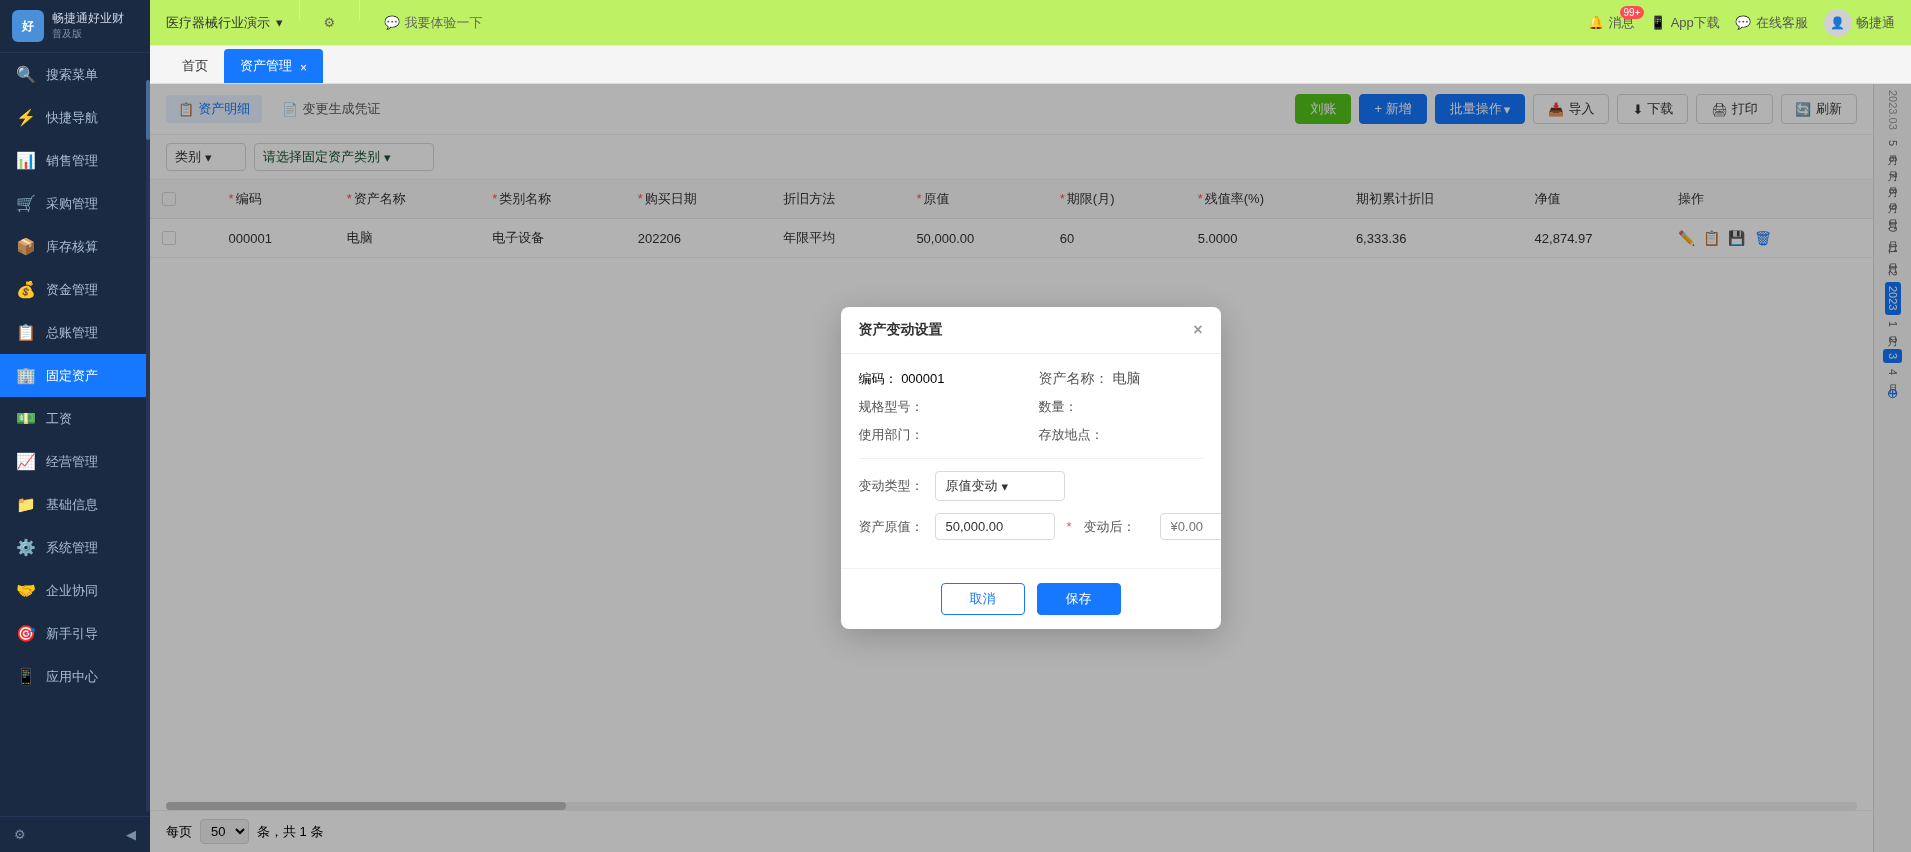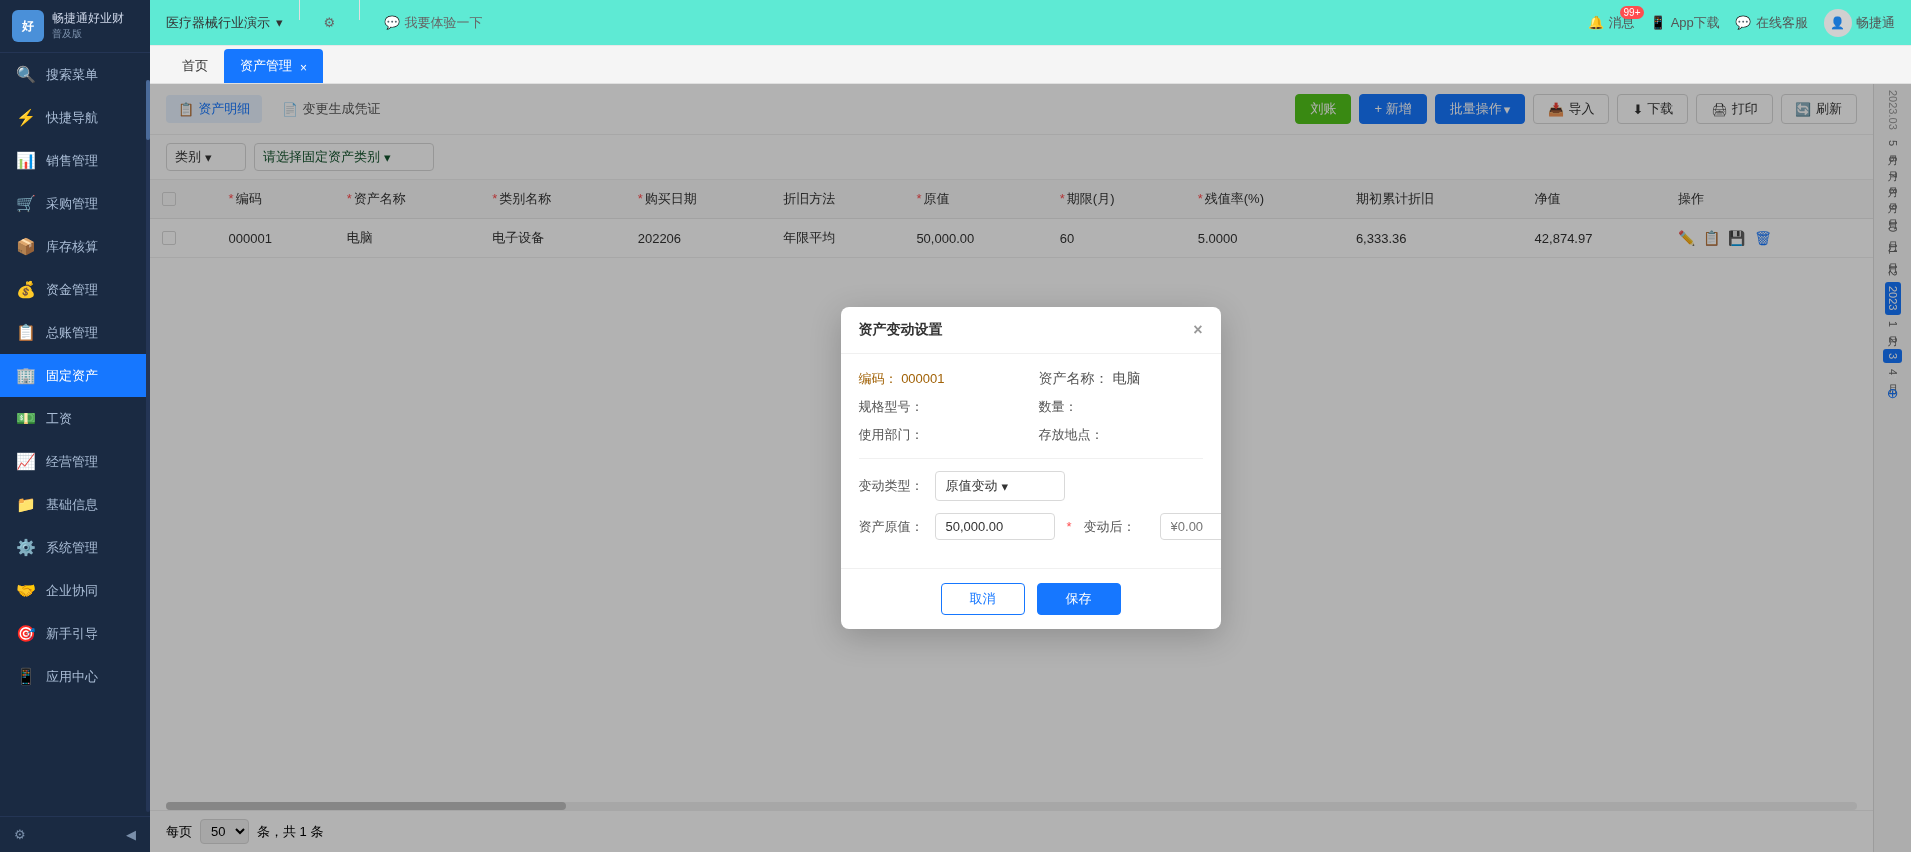--- a/index.html
+++ b/index.html
@@ -60,21 +60,21 @@
     
     .main {
       flex: 1;
       display: flex;
       flex-direction: column;
       overflow: hidden;
     }
 
     
     .topbar {
-      background: #5eead4;
+      background: #bef264;
       height: 46px;
       display: flex;
       padding: 0 16px;
       gap: 12px;
       border-bottom: 1px solid #e8e8e8;
       flex-shrink: 0;
     }
     .topbar-company {
       display: flex; align-items: center; gap: 6px;
       font-size: 13px; color: #333; cursor: pointer;
@@ -601,21 +601,21 @@
 
     <div class="overlay">
       <div class="dialog">
         <div class="dialog-header">
           <span>资产变动设置</span>
           <span class="dialog-close">×</span>
         </div>
         <div class="dialog-body">
           <div class="dialog-grid">
             <div class="dialog-field">
-              <span style="color:#a16207; font-size:13px;">
+              <span style="color:#000000; font-size:13px;">
                 <span>编码：</span>
                 <span>000001</span>
               </span>
             </div>
             <div class="dialog-field">
               <span style="color:#555; font-size:14px;">
                 <span>资产名称：</span>
                 <span>电脑</span>
               </span>
             </div>

